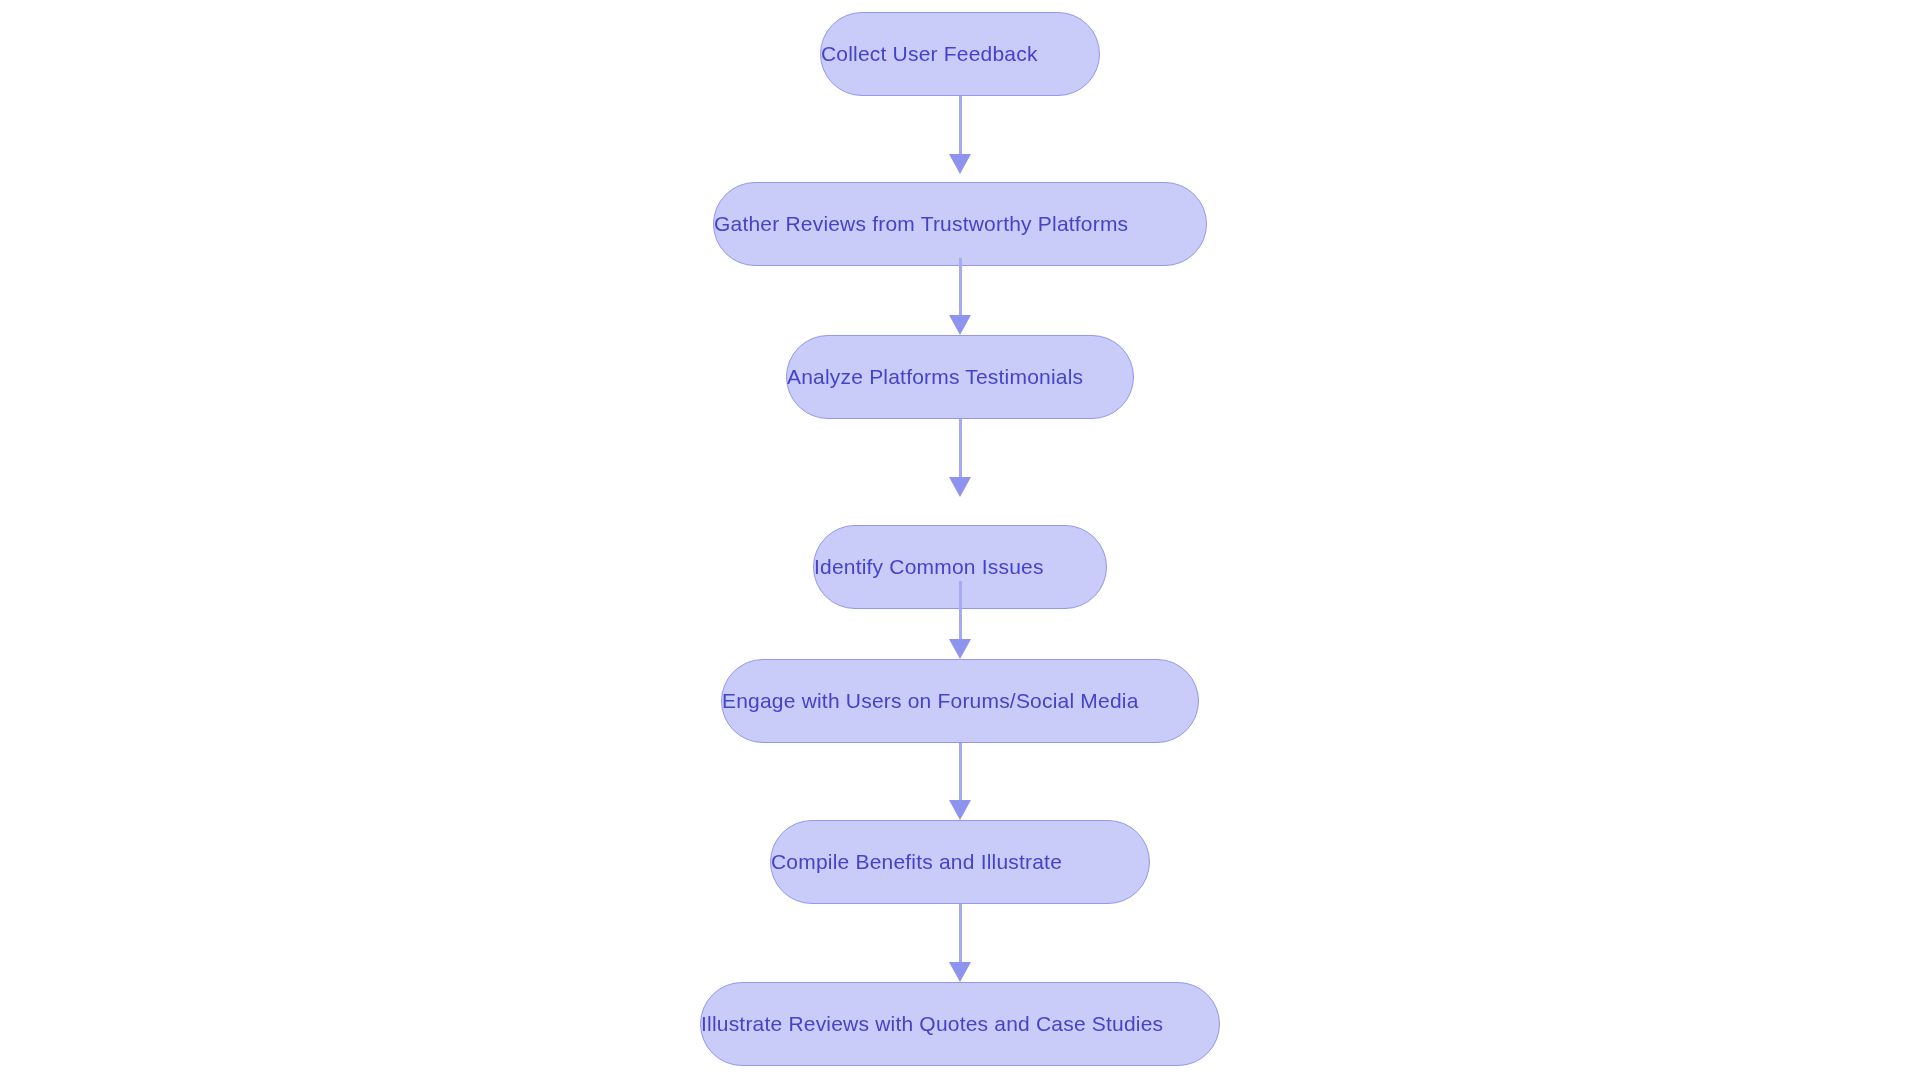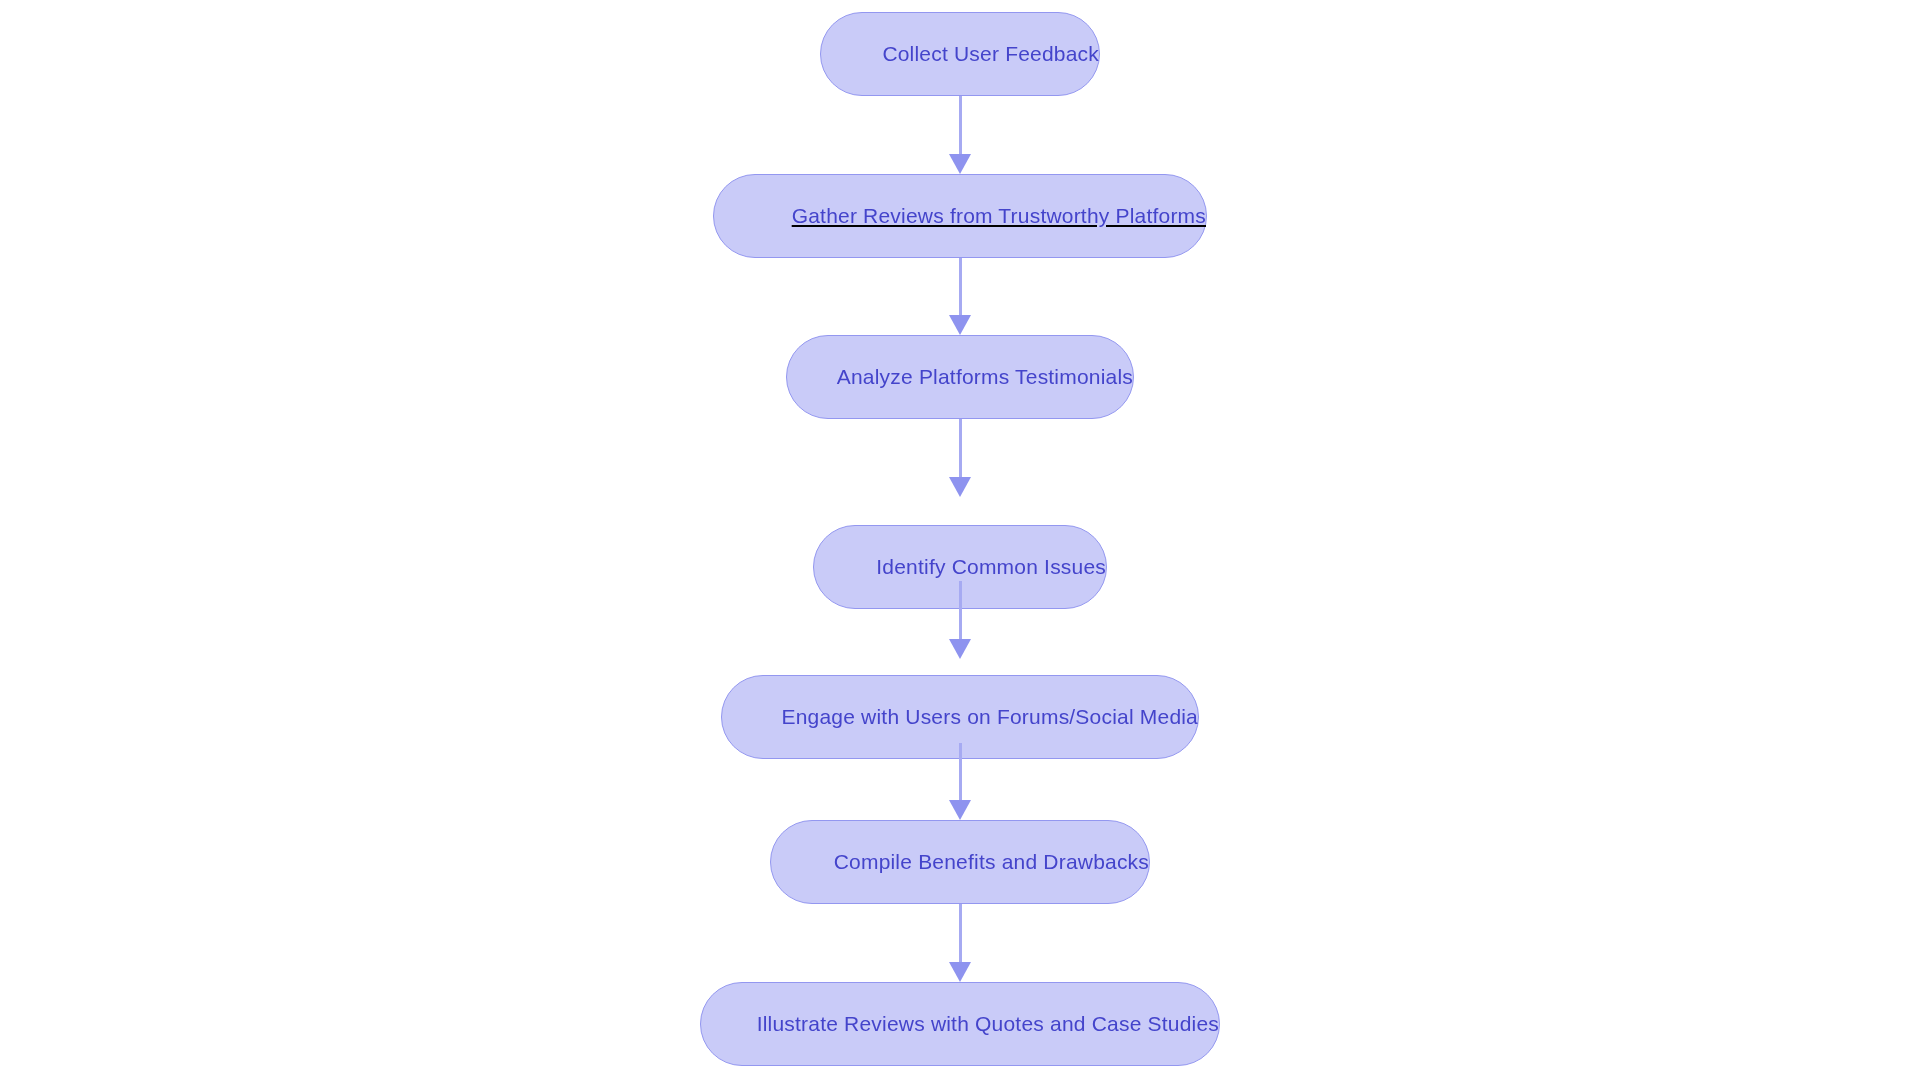--- a/index.html
+++ b/index.html
@@ -19,21 +19,21 @@
     position: absolute;
     left: 50%;
     transform: translateX(-50%);
     height: 84px;
     box-sizing: border-box;
     border-radius: 42px;
     background: var(--node-fill, #c9cbf8);
     border: 1.5px solid var(--node-border, #9397f0);
     display: flex;
     align-items: center;
-    justify-content: flex-end;
+    justify-content: flex-start;
   }
   .node-label {
     color: var(--node-text, #4444cb);
     font-size: 21px;
     font-weight: 500;
     letter-spacing: 0.2px;
     white-space: nowrap;
   }
   .connector {
     position: absolute;
@@ -59,38 +59,38 @@
 </style>
 </head>
 <body>
 
 <div class="canvas">
 
   <div class="node" style="top:12px; width:280px;">
     <span class="node-label">Collect User Feedback</span>
   </div>
 
-  <div class="node" style="top:174px; width:494px;text-decoration:underline;">
+  <div class="node" style="top:182px; width:494px;">
     <span class="node-label">Gather Reviews from Trustworthy Platforms</span>
   </div>
 
   <div class="node" style="top:335px; width:348px;">
     <span class="node-label">Analyze Platforms Testimonials</span>
   </div>
 
   <div class="node" style="top:497px; width:294px;margin-top:28px;">
     <span class="node-label">Identify Common Issues</span>
   </div>
 
-  <div class="node" style="top:659px; width:478px;margin-top:16px;">
+  <div class="node" style="top:659px; width:478px;">
     <span class="node-label">Engage with Users on Forums/Social Media</span>
   </div>
 
   <div class="node" style="top:820px; width:380px;">
-    <span class="node-label">Compile Benefits and Drawbacks</span>
+    <span class="node-label">Compile Benefits and Illustrate</span>
   </div>
 
   <div class="node" style="top:982px; width:520px;">
     <span class="node-label">Illustrate Reviews with Quotes and Case Studies</span>
   </div>
 
   <div class="connector" style="top:96px; height:78px;">
     <div class="connector-line"></div>
     <div class="connector-head"></div>
   </div>

